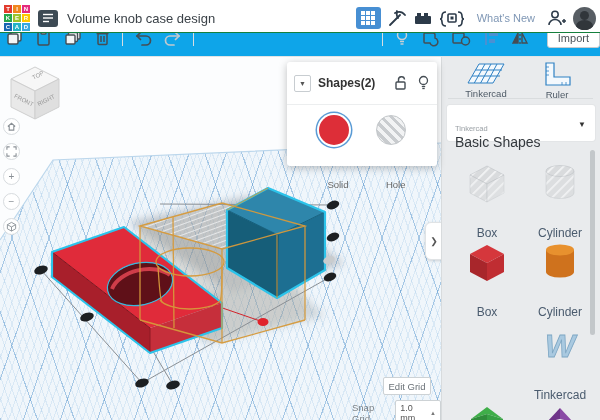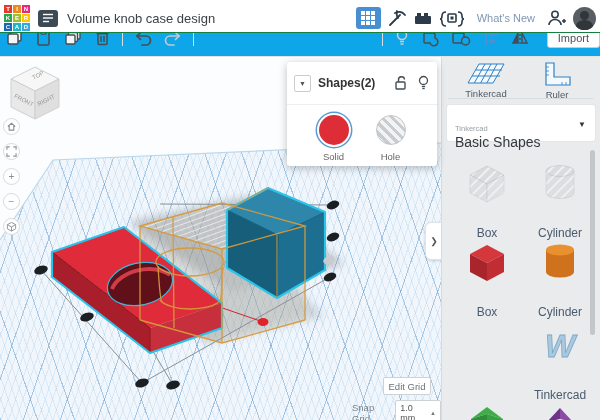--- a/index.html
+++ b/index.html
@@ -55,21 +55,21 @@
   .snap-dd{background:#fff;border:1px solid #cdd2d5;border-radius:2px;font-size:9px;color:#555;
           padding:1.5px 4px;display:flex;align-items:center;gap:3px;}
   
   .shapes-panel{position:absolute;left:287px;top:62px;width:150px;height:104px;background:#fff;border-radius:3px;
           box-shadow:0 2px 8px rgba(0,0,0,.25);z-index:30;}
   .sp-head{display:flex;align-items:center;height:26px;padding:8px 7px;border-bottom:1px solid #eceeef;}
   .sp-caret{width:15px;height:15px;border:1px solid #c8cdd1;border-radius:2px;font-size:7px;color:#555;
           display:flex;align-items:center;justify-content:center;margin-right:7px;}
   .sp-title{font-size:12px;font-weight:bold;color:#333;flex:1;}
   .sp-body{display:flex;justify-content:center;gap:27px;padding-top:10px;}
-  .swatch{display:flex;flex-direction:column;align-items:center;}
+  .swatch{display:flex;flex-direction:column;align-items:flex-end;gap:28px;}
   .swatch .lbl{font-size:9.5px;color:#666;margin-top:6px;}
   .dot-solid{width:30px;height:30px;border-radius:50%;background:#dd2e38;
           box-shadow:0 0 0 2px #fff,0 0 0 3.5px #5a9bd5;}
   .dot-hole{width:28px;height:28px;border-radius:50%;border:1px solid #c2c6c9;
           background:repeating-linear-gradient(45deg,#c9cccf 0 3px,#f2f3f4 3px 7px);}
   
   .rpanel{position:absolute;left:441px;top:56px;width:159px;height:364px;background:#e9ebed;
           border-left:1px solid #d8dbdd;overflow:hidden;z-index:20;}
   .rp-item{position:absolute;text-align:center;font-size:9.5px;color:#4e5a66;}
   .rp-divider{position:absolute;left:6px;top:42px;width:145px;height:1px;background:#d9dcde;}

